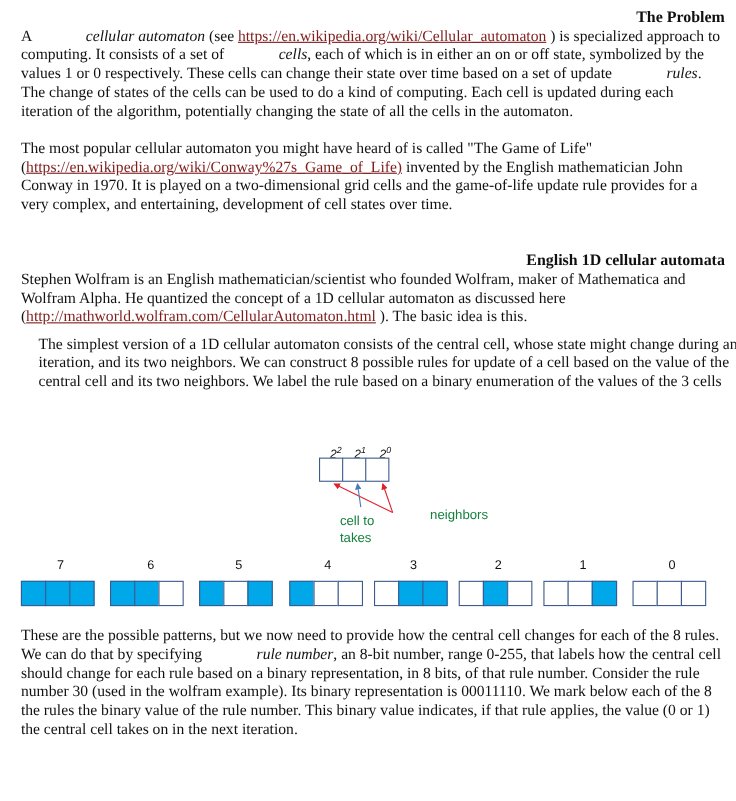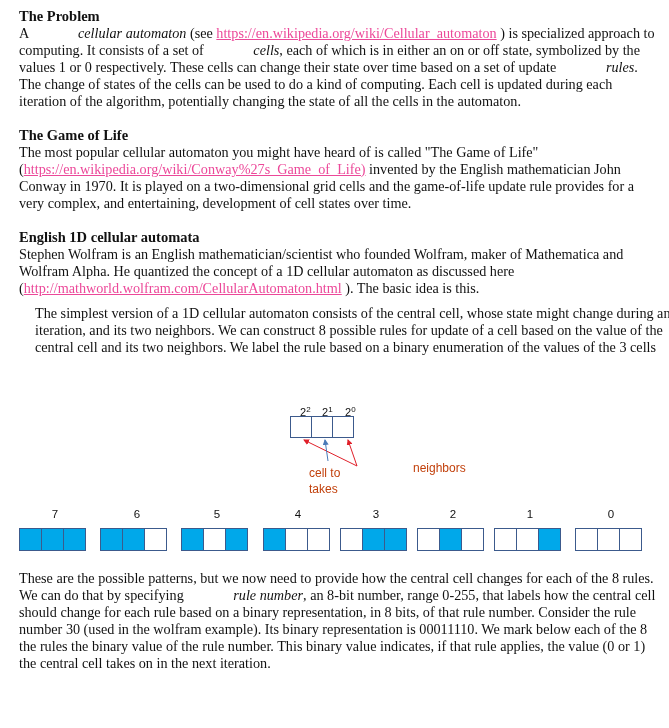--- a/index.html
+++ b/index.html
@@ -4,50 +4,50 @@
   <style>
     html, body { margin: 0; padding: 0; background: #ffffff; }
     body {
       width: 669px; height: 728px; position: relative; overflow: hidden;
       font-family: "Liberation Serif", "DejaVu Serif", serif;
       color: #111111;
       font-size: 14.2px;
       line-height: 17px;
     }
     .section { position: absolute; left: 19px; width: 640px; }
-    .heading { font-weight: bold; margin: 0; font-size: 14.5px; line-height: 17px; }
+    .heading { font-weight: bold; margin: 0; font-size: 14.5px; line-height: 17px; text-align: right; }
     .para { margin: 0; }
-    .link { color: #ec4899; text-decoration: underline; }
+    .link { color: #7f1d1d; text-decoration: underline; }
     i { font-style: italic; margin-left: 46px; }
 
     #sec-problem { top: 8px; }
     #sec-life { top: 127px; }
     #sec-wolfram { top: 229px; }
     #sec-simplest { top: 305px; margin-left: 16px; }
     #sec-patterns { top: 570px; }
 
     
     .diagram { position: absolute; left: 0; top: 0; width: 669px; height: 728px; pointer-events: none; }
     .diagram * { pointer-events: auto; }
     .pow {
       position: absolute; top: 401px;
       font-family: "Liberation Sans", "DejaVu Sans", sans-serif;
-      font-size: 11px; color: #111;
+      font-size: 11px; color: #111; font-style: italic;
     }
     .pow sup { font-size: 8px; vertical-align: 4px; }
     .box3 { position: absolute; display: flex; }
     .box3 .c {
       width: 22px; height: 22px; border: 1px solid #3c5a8c; box-sizing: border-box;
       margin-left: -1px; background: #fff;
     }
     .box3 .c:first-child { margin-left: 0; }
     .diag-label {
       position: absolute;
       font-family: "Liberation Sans", "DejaVu Sans", sans-serif;
-      font-size: 12px; line-height: 16px; color: #c2410c;
+      font-size: 12px; line-height: 16px; color: #15803d;
     }
 
     .rule-num {
       position: absolute; top: 506px;
       font-family: "Liberation Sans", "DejaVu Sans", sans-serif;
       font-size: 11.5px; color: #111; text-align: center; width: 20px;
     }
     .pattern { position: absolute; top: 528px; display: flex; }
     .pattern .cell {
       width: 23px; height: 23px; border: 1px solid #3c5a8c; box-sizing: border-box;
@@ -58,21 +58,20 @@
   </style>
 </head>
 <body>
 
 <div class="section" id="sec-problem">
   <h3 class="heading">The Problem</h3>
   <p class="para"><span>A </span><i>cellular automaton</i><span> (see </span><a class="link">https://en.wikipedia.org/wiki/Cellular_automaton</a><span> ) is specialized approach to computing. It consists of a set of </span><i>cells</i><span>, each of which is in either an on or off state, symbolized by the values 1 or 0 respectively. These cells can change their state over time based on a set of update </span><i>rules</i><span>. The change of states of the cells can be used to do a kind of computing. Each cell is updated during each iteration of the algorithm, potentially changing the state of all the cells in the automaton.</span></p>
 </div>
 
 <div class="section" id="sec-life">
-  <h3 class="heading">The Game of Life</h3>
   <p class="para"><span>The most popular cellular automaton you might have heard of is called "The Game of Life" (</span><a class="link">https://en.wikipedia.org/wiki/Conway%27s_Game_of_Life)</a><span> invented by the English mathematician John Conway in 1970. It is played on a two-dimensional grid cells and the game-of-life update rule provides for a very complex, and entertaining, development of cell states over time.</span></p>
 </div>
 
 <div class="section" id="sec-wolfram">
   <h3 class="heading">English 1D cellular automata</h3>
   <p class="para"><span>Stephen Wolfram is an English mathematician/scientist who founded Wolfram, maker of Mathematica and Wolfram Alpha. He quantized the concept of a 1D cellular automaton as discussed here (</span><a class="link">http://mathworld.wolfram.com/CellularAutomaton.html</a><span> ). The basic idea is this.</span></p>
 </div>
 
 <div class="section" id="sec-simplest">
   <p class="para">The simplest version of a 1D cellular automaton consists of the central cell, whose state might change during an iteration, and its two neighbors. We can construct 8 possible rules for update of a cell based on the value of the central cell and its two neighbors. We label the rule based on a binary enumeration of the values of the 3 cells</p>
@@ -100,21 +99,21 @@
     </defs>
     <line x1="357" y1="466" x2="304" y2="440" stroke="#e0202a" stroke-width="1" marker-end="url(#ah-red)"></line>
     <line x1="357" y1="466" x2="348" y2="440" stroke="#e0202a" stroke-width="1" marker-end="url(#ah-red)"></line>
     <line x1="328" y1="461" x2="325" y2="440" stroke="#4a7ab8" stroke-width="1" marker-end="url(#ah-blue)"></line>
   </svg>
 
   <div class="diag-label" style="left:309px; top:465px;">
     <div>cell to</div>
     <div>takes</div>
   </div>
-  <div class="diag-label" style="left:385px; top:460px;padding-left:28px;">neighbors</div>
+  <div class="diag-label" style="left:363px; top:460px;padding-left:28px;">neighbors</div>
 </div>
 
 <div>
   <span class="rule-num" style="left:45px;">7</span>
   <span class="rule-num" style="left:127px;">6</span>
   <span class="rule-num" style="left:207px;">5</span>
   <span class="rule-num" style="left:288px;">4</span>
   <span class="rule-num" style="left:366px;">3</span>
   <span class="rule-num" style="left:443px;">2</span>
   <span class="rule-num" style="left:520px;">1</span>

